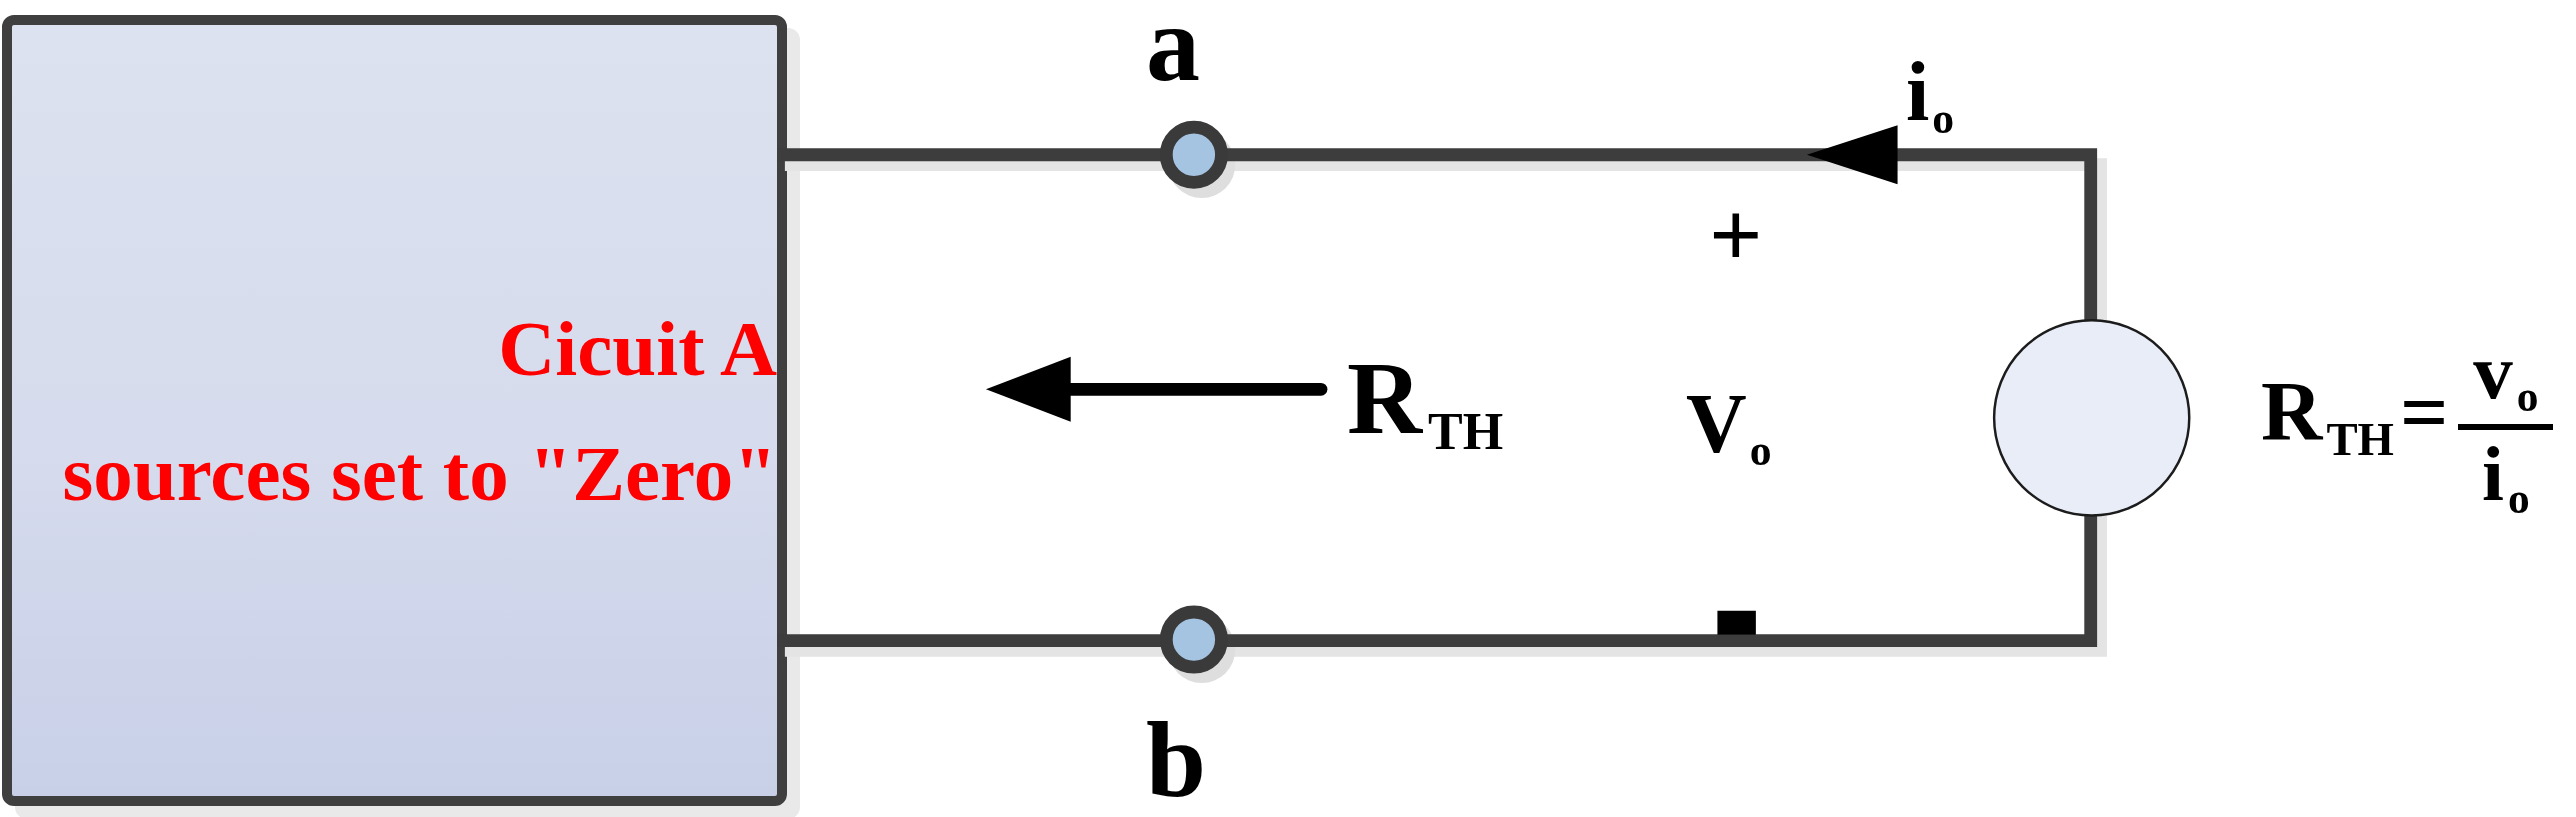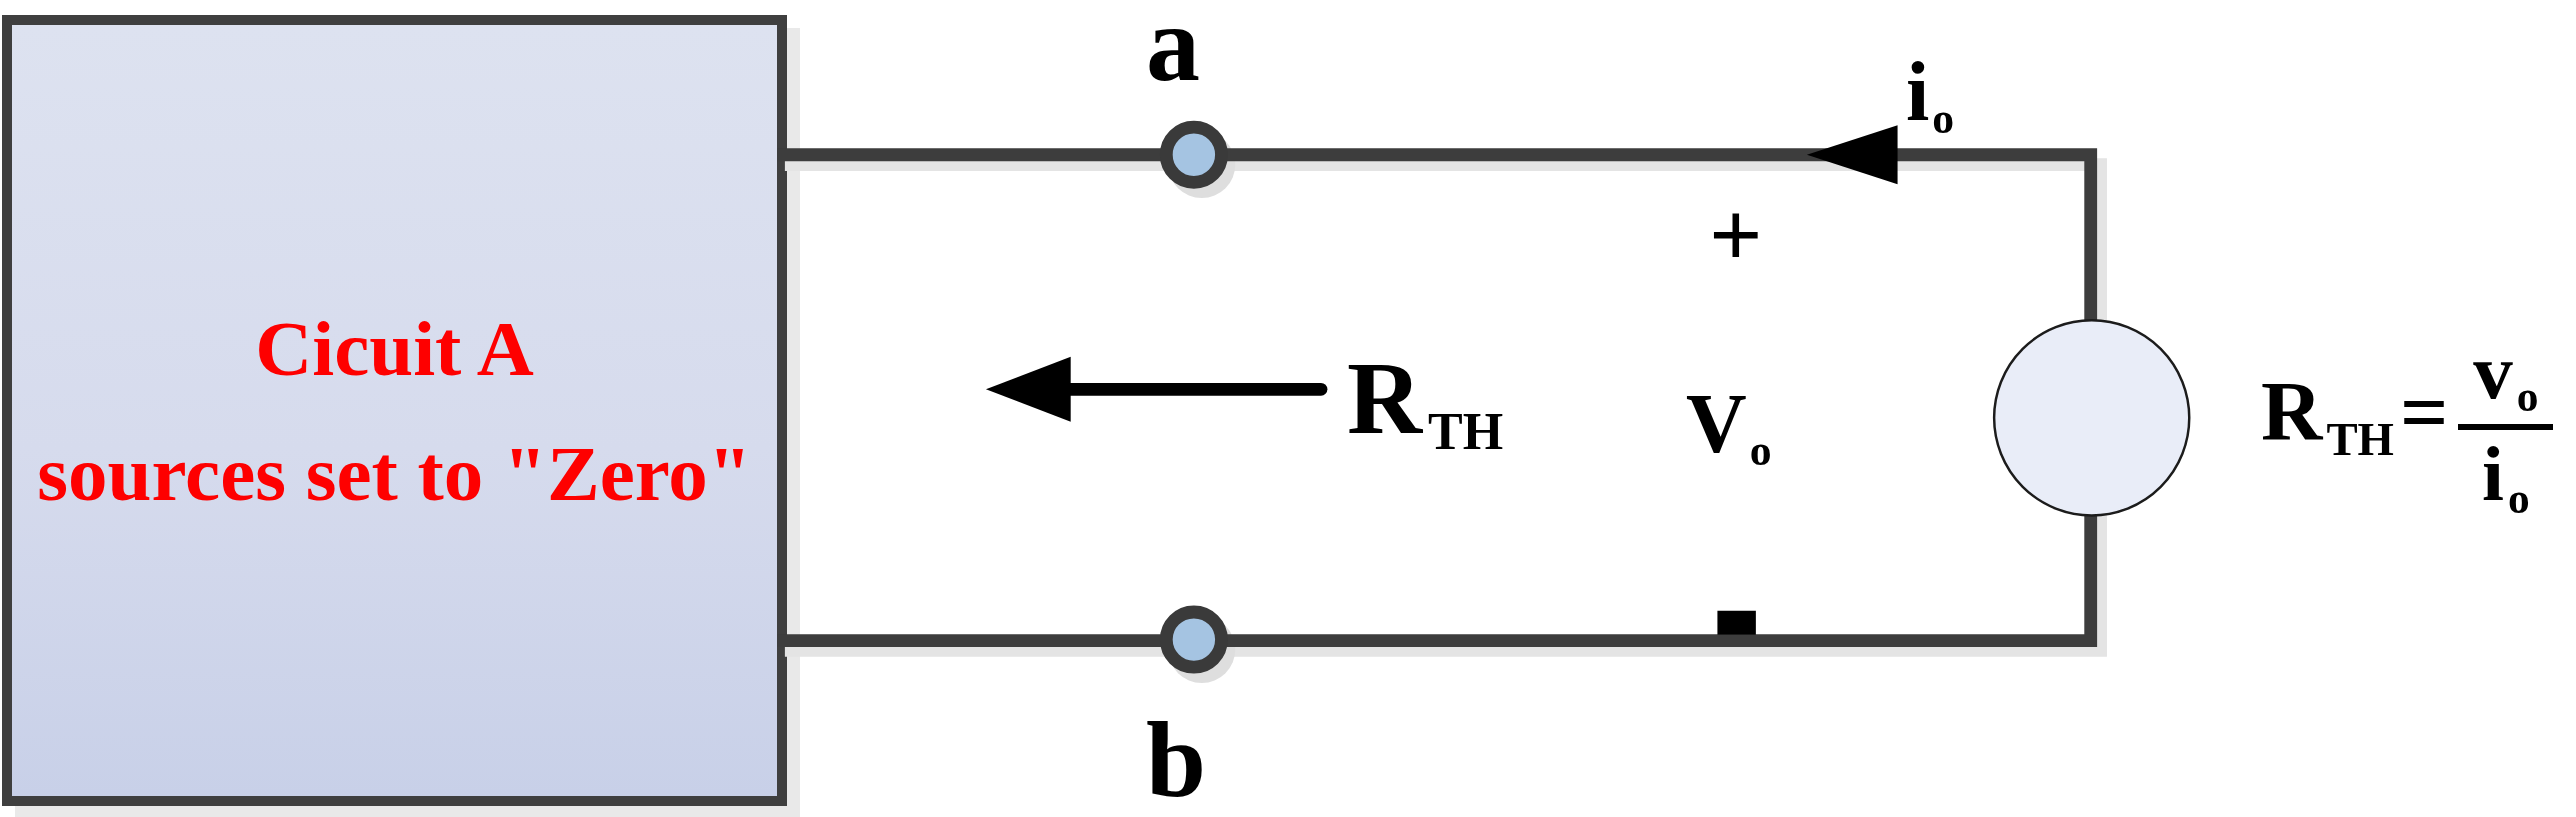--- a/index.html
+++ b/index.html
@@ -8,24 +8,24 @@
     width:2576px;height:817px;
     background:#ffffff;
     overflow:hidden;
     font-family:"Liberation Serif","DejaVu Serif",serif;
   }
   
   .circuit-box{
     position:absolute;left:2px;top:15px;
     width:765px;height:771px;
     border:10px solid #3f3f3f;
-    border-radius:0;
+    border-radius:12px;
     background:linear-gradient(180deg,#dde2f0 0%,#d6dbed 55%,#c8d0e8 100%);
     box-shadow:13px 13px 0 #e9e9e9;
-    display:flex;flex-direction:column;justify-content:center;align-items:center;
+    display:flex;flex-direction:column;justify-content:center;align-items:flex-end;
     z-index:1;
   }
   .circuit-box .line{
     color:#fe0000;
     font-weight:bold;
     font-size:79px;
     line-height:125px;
     white-space:nowrap;
     text-align:center;
   }

